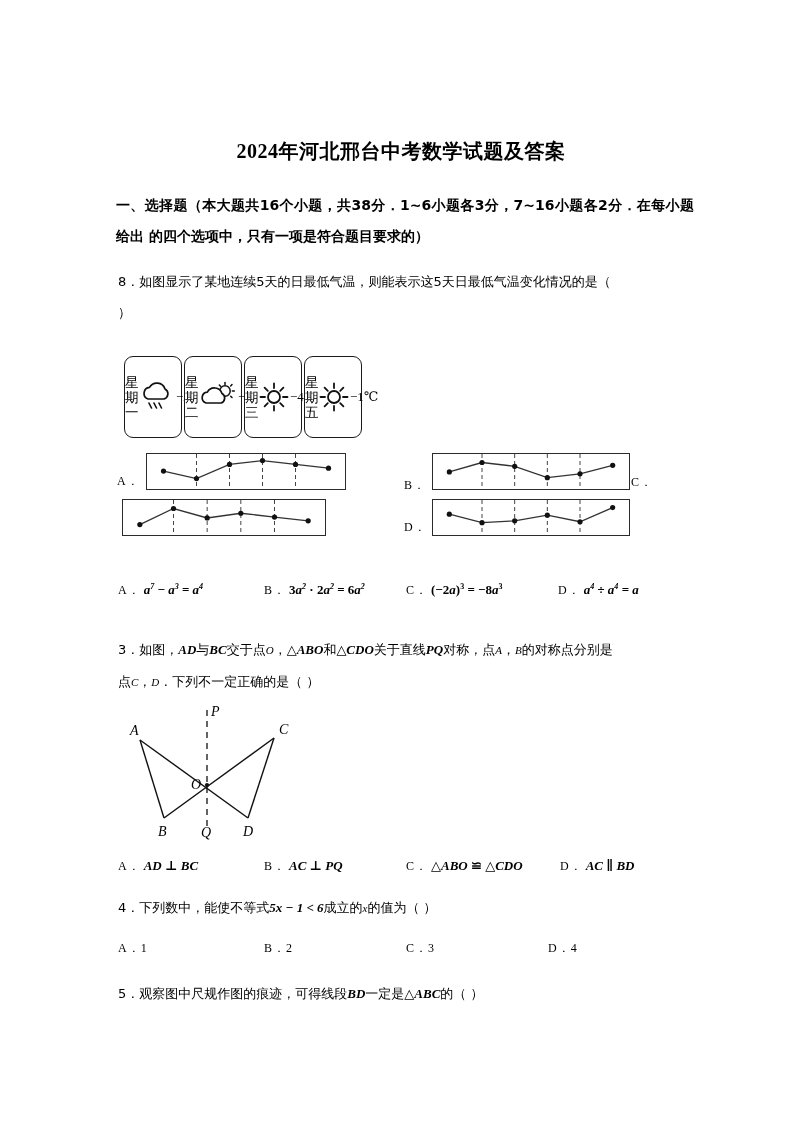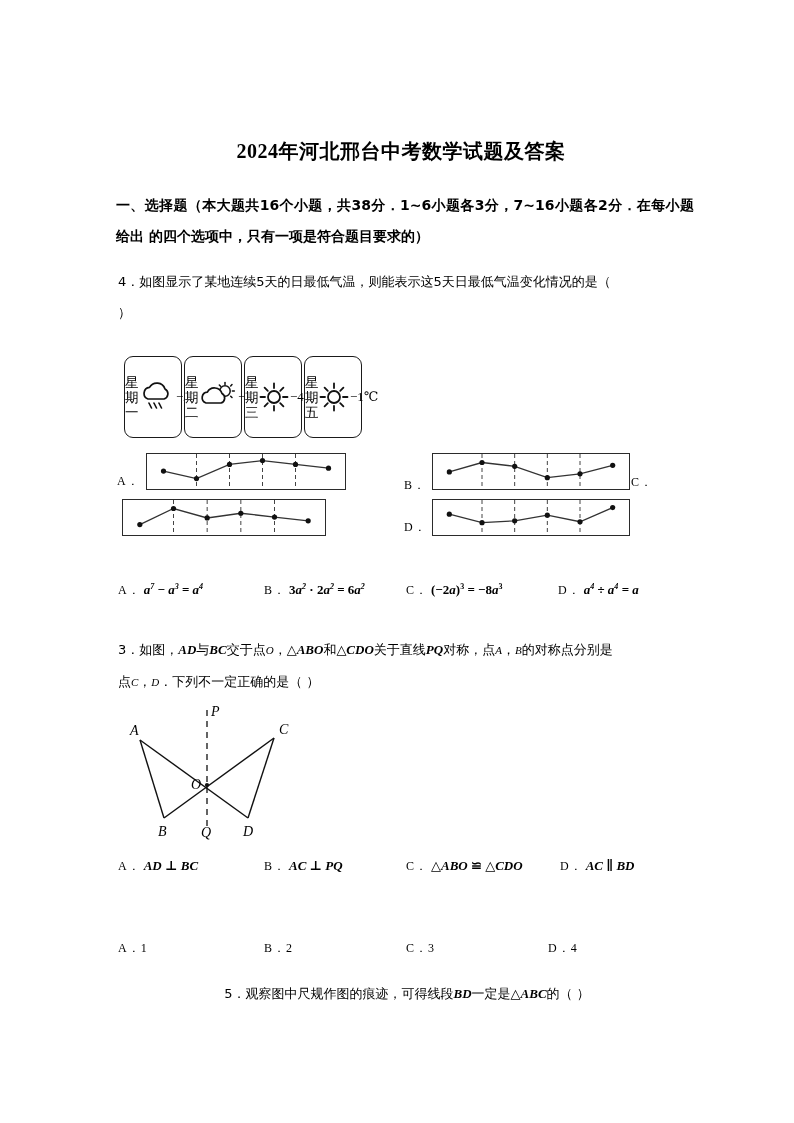--- a/index.html
+++ b/index.html
@@ -153,21 +153,21 @@
 <div class="page">
 
   <div class="doc-title">2024年河北邢台中考数学试题及答案</div>
 
   <div class="section-head">
     <span>一、选择题（本大题共16个小题，共38分．1~6小题各3分，7~16小题各2分．在每小题给出</span>
     <span>的四个选项中，只有一项是符合题目要求的）</span>
   </div>
 
   <div class="qtext" style="top:266px;">
-    <div>4．如图显示了某地连续5天的日最低气温，则能表示这5天日最低气温变化情况的是（</div>
+    <div>8．如图显示了某地连续5天的日最低气温，则能表示这5天日最低气温变化情况的是（</div>
     <div>）</div>
   </div>
 
   <div class="weather-strip">
 
     <div class="wcard">
       <div class="wday">星期一</div>
       <div class="wicon">
         <svg width="38" height="30" viewBox="0 0 38 30">
           <path d="M10 17 a6 6 0 0 1 1.5 -11.6 a8.5 8.5 0 0 1 15.5 1.5 a5.5 5.5 0 0 1 -1 10.1 z" fill="#fff" stroke="#111" stroke-width="1.7" stroke-linejoin="round"></path>
@@ -369,31 +369,32 @@
     <span class="opt" style="left:288px;">
       <span class="oL">C．</span>
       <span class="formula"><span class="op">△</span>ABO <span class="op">≌</span> <span class="op">△</span>CDO</span>
     </span>
     <span class="opt" style="left:442px;">
       <span class="oL">D．</span>
       <span class="formula">AC <span class="op">∥</span> BD</span>
     </span>
   </div>
 
+  <div class="qtext" style="top:892px;">4．下列数中，能使不等式<span class="mi">5x <span class="op">−</span> 1 <span class="op">&lt;</span> 6</span>成立的<span class="small-i">x</span>的值为（      ）</div>
 
   <div class="optrow" style="top:940px;">
     <span class="opt" style="left:0px;">
       <span class="oL">A．</span><span>1</span>
     </span>
     <span class="opt" style="left:146px;">
       <span class="oL">B．</span><span>2</span>
     </span>
     <span class="opt" style="left:288px;">
       <span class="oL">C．</span><span>3</span>
     </span>
     <span class="opt" style="left:430px;">
       <span class="oL">D．</span><span>4</span>
     </span>
   </div>
 
-  <div class="qtext" style="top:978px;text-align:center;">5．观察图中尺规作图的痕迹，可得线段<span class="mi">BD</span>一定是<span class="mi">△ABC</span>的（      ）</div>
+  <div class="qtext" style="top:978px;">5．观察图中尺规作图的痕迹，可得线段<span class="mi">BD</span>一定是<span class="mi">△ABC</span>的（      ）</div>
 
 </div>
 
 </body></html>

